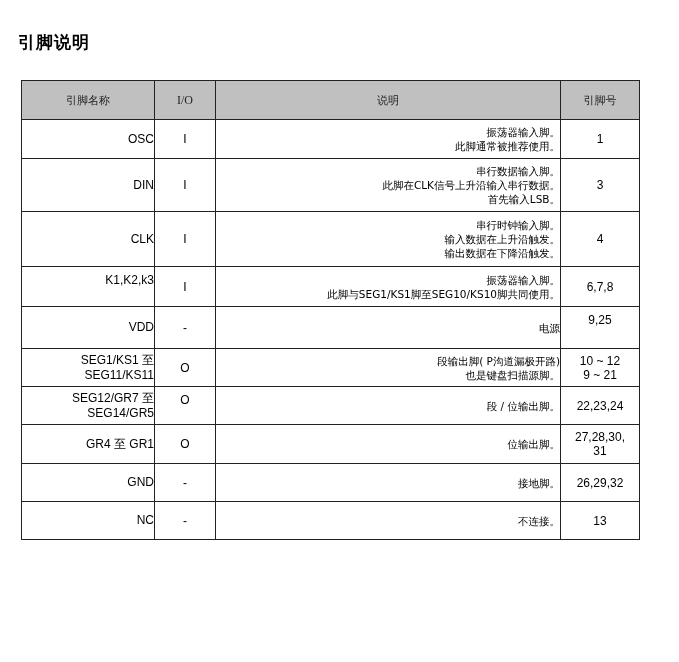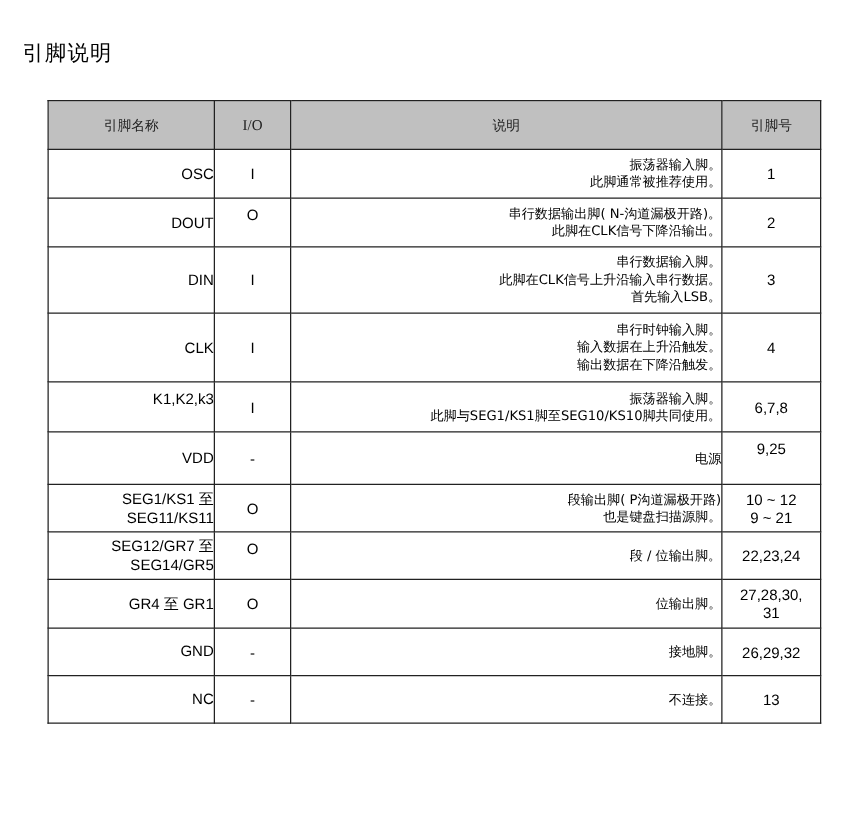--- a/index.html
+++ b/index.html
@@ -1,20 +1,20 @@
 <!DOCTYPE html>
 <html><head>
 <meta charset="utf-8">
 <style>
   html, body { margin: 0; padding: 0; background: #ffffff; }
   body { width: 679px; height: 662px; position: relative; overflow: hidden;
          font-family: "DejaVu Sans", "Liberation Sans", sans-serif; color: #000; }
-  .title { position: absolute; left: 18px; top: 31px; font-size: 17px; font-weight: normal;
+  .title { position: absolute; left: 18px; top: 31px; font-size: 17px; font-weight: bold;
            letter-spacing: 1px; font-family: "DejaVu Sans", sans-serif; }
-  table.pins { position: absolute; left: 38px; top: 80px; width: 618px;
+  table.pins { position: absolute; left: 21px; top: 80px; width: 618px;
                border-collapse: collapse; table-layout: fixed; }
   table.pins th, table.pins td { border: 1.5px solid #222; padding: 0; }
   table.pins th { background: #c0c0c0; font-weight: normal; font-size: 11px; height: 38px;
                   text-align: center; color: #222; }
   td.c-name { text-align: right; font-family: "Liberation Sans", sans-serif; font-size: 12px;
               line-height: 15px; }
   td.c-io { text-align: center; font-family: "Liberation Sans", sans-serif; font-size: 12px; }
   td.c-desc { text-align: right; padding-left: 8px; font-size: 10.5px; line-height: 14px;
               font-family: "DejaVu Sans", sans-serif; }
   td.c-pin { text-align: center; font-family: "Liberation Sans", sans-serif; font-size: 12px;
@@ -51,33 +51,20 @@
       <td class="c-io">I</td>
       <td class="c-desc">
           <span class="line">振荡器输入脚。</span>
           <span class="line">此脚通常被推荐使用。</span>
         </td>
       <td class="c-pin">
           <span class="line">1</span>
         </td>
     </tr>
 
-    <tr style="height:39px">
-      <td class="c-name">
-          <span class="line">DOUT</span>
-        </td>
-      <td class="c-io vtop">O</td>
-      <td class="c-desc">
-          <span class="line">串行数据输出脚( N-沟道漏极开路)。</span>
-          <span class="line">此脚在CLK信号下降沿输出。</span>
-        </td>
-      <td class="c-pin">
-          <span class="line">2</span>
-        </td>
-    </tr>
 
     <tr style="height:53px">
       <td class="c-name">
           <span class="line">DIN</span>
         </td>
       <td class="c-io">I</td>
       <td class="c-desc">
           <span class="line">串行数据输入脚。</span>
           <span class="line">此脚在CLK信号上升沿输入串行数据。</span>
           <span class="line">首先输入LSB。</span>

